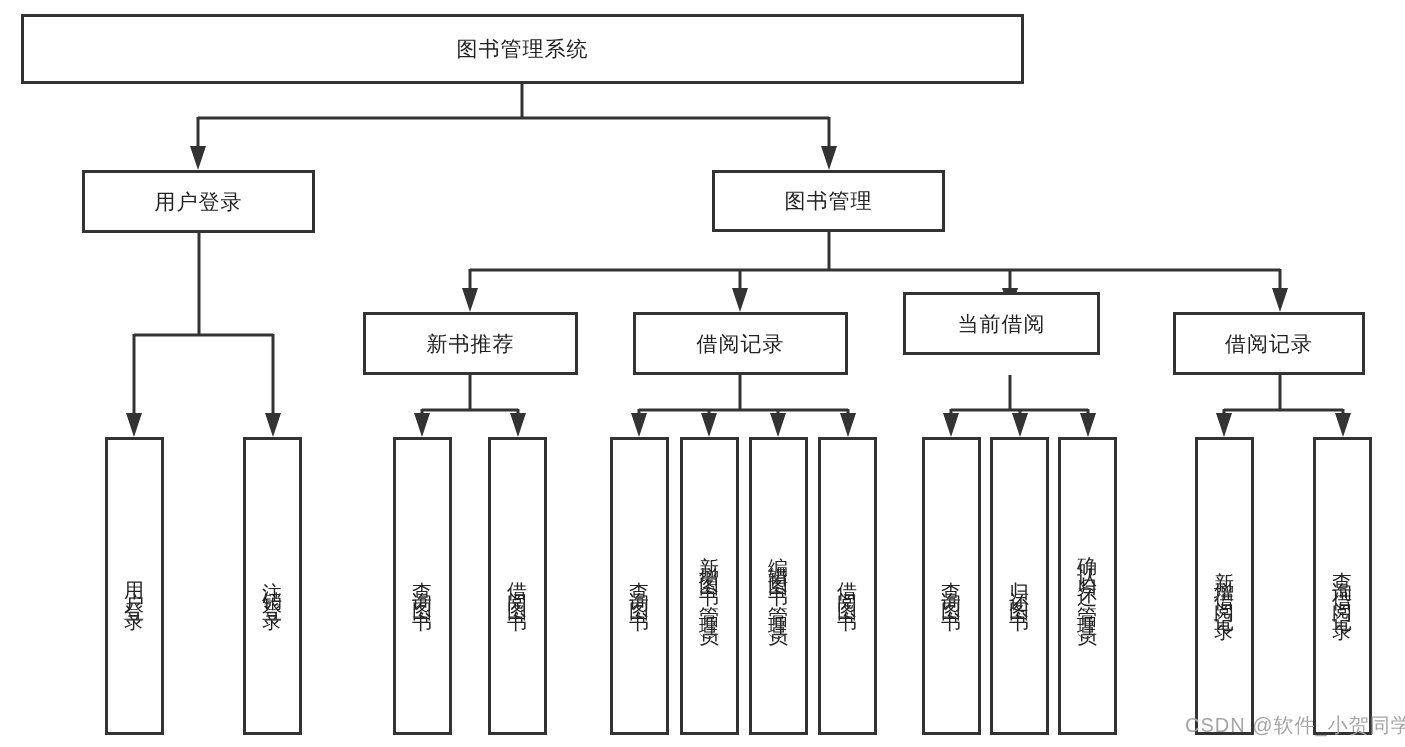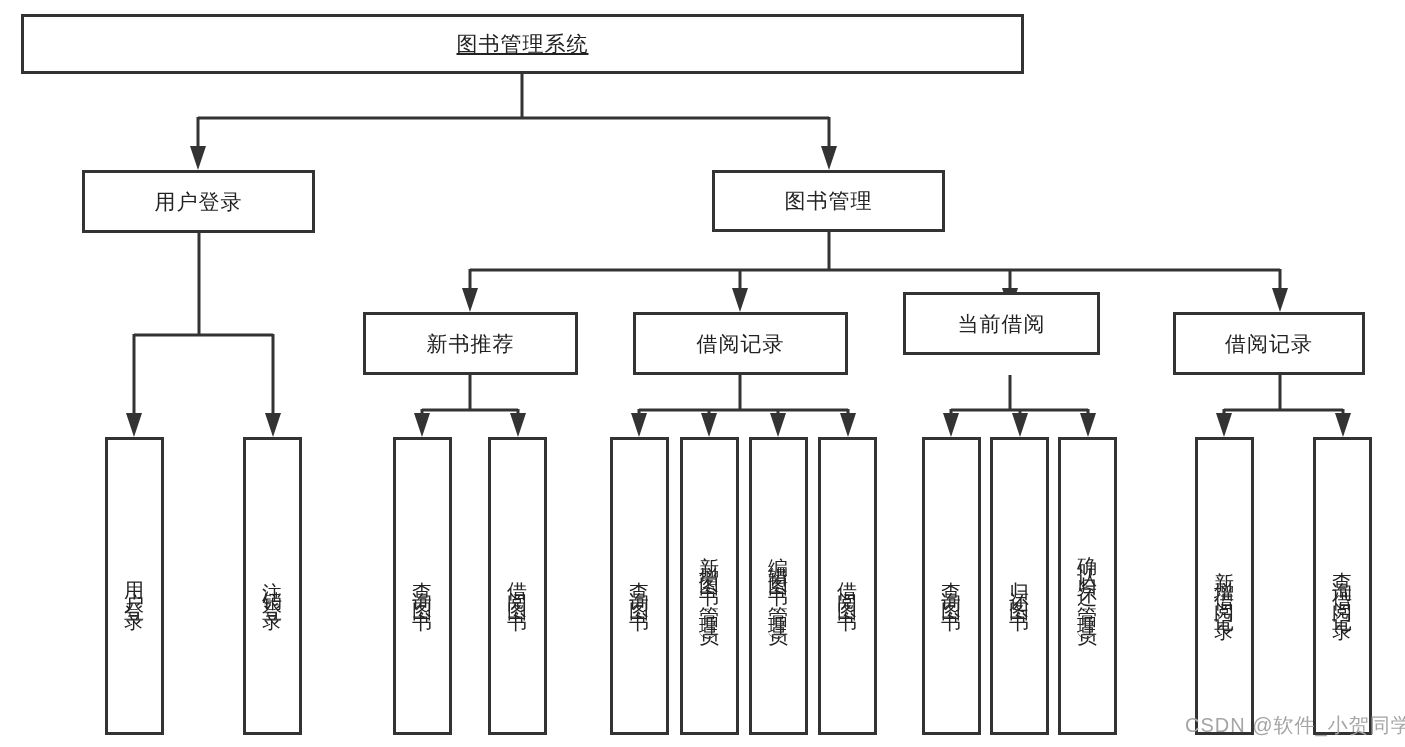--- a/index.html
+++ b/index.html
@@ -118,21 +118,21 @@
     <g>
       <path class="ln" d="M1280 375 V410"></path>
       <path class="ln" d="M1224 410 H1343"></path>
       <path class="ln" d="M1224 409 V417"></path>
       <polygon class="ar" points="1216,413 1232,413 1224,437"></polygon>
       <path class="ln" d="M1343 409 V417"></path>
       <polygon class="ar" points="1335,413 1351,413 1343,437"></polygon>
     </g>
   </svg>
 
-  <div class="box h" style="left:21px; top:14px; width:1003px; height:60px;text-decoration:underline;">
+  <div class="box h" style="left:21px; top:14px; width:1003px; height:70px;">
     <span class="lbl">图书管理系统</span>
   </div>
 
   <div class="box h" style="left:82px; top:170px; width:233px; height:63px;">
     <span class="lbl">用户登录</span>
   </div>
   <div class="box h" style="left:712px; top:170px; width:233px; height:62px;">
     <span class="lbl">图书管理</span>
   </div>
 

